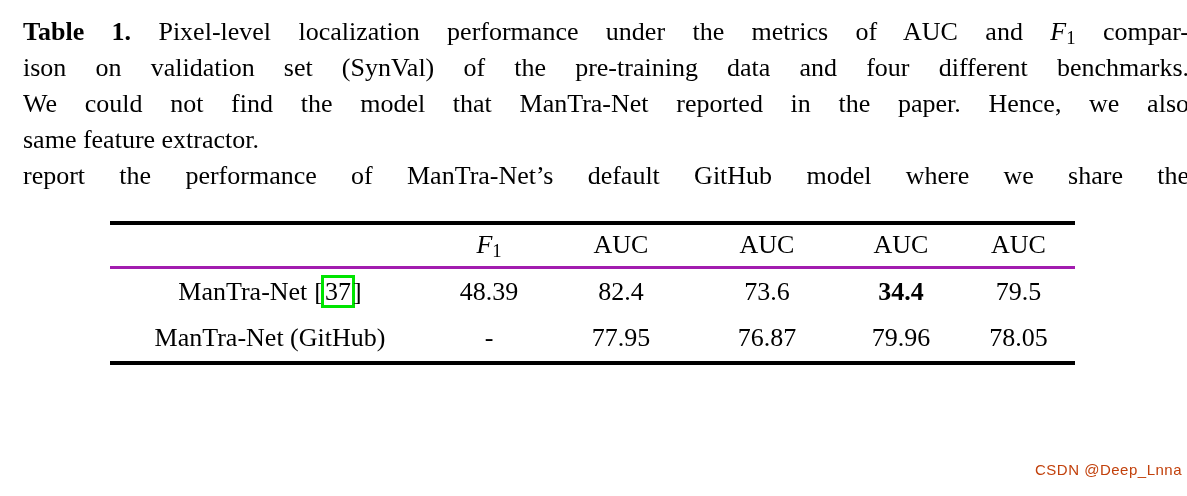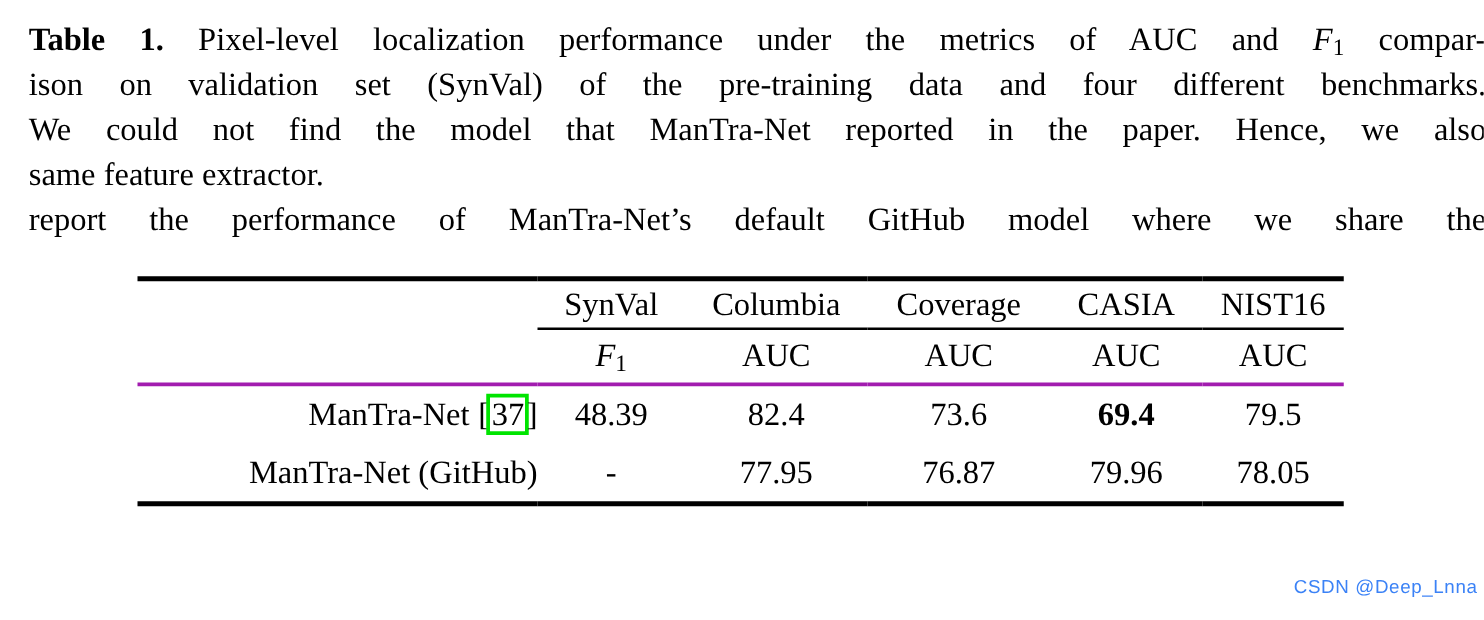--- a/index.html
+++ b/index.html
@@ -23,21 +23,21 @@
 
   
   table.results {
     position: absolute; left: 110px; top: 221px; width: 965px;
     border-collapse: collapse; table-layout: fixed;
     border-top: 4px solid #000; border-bottom: 4px solid #000;
     font-size: 26px;
   }
   th, td { padding: 0; font-weight: normal; vertical-align: middle; }
   .num { text-align: center; }
-  .row-label { text-align: right; }
+  .row-label { text-align: center; }
 
   .bench-row { height: 40px; }
   .bench-row th { text-align: center; border-bottom: 2px solid #000; }
   .metric-row { height: 44px; }
   .metric-row th, .metric-row td { text-align: center; border-bottom: 3px solid #a21caf; }
   .body-row { height: 48px; }
   .rule-below th, .rule-below td { border-bottom: 2px solid #d946ef; }
   .span-row { height: 56px; }
   .b { font-weight: bold; }
 
@@ -46,21 +46,21 @@
     display: inline-block;
     border: 3px solid #00e400;
     padding: 0 1px; margin: 0 -2px;
     line-height: 1.05;
   }
 
   
   .watermark {
     position: absolute; right: 5px; top: 461px;
     font-family: "Liberation Sans", "DejaVu Sans", sans-serif;
-    font-size: 15px; color: #3b82f6; letter-spacing: 0.5px;
+    font-size: 15px; color: #c2410c; letter-spacing: 0.5px;
     z-index: 5;
     text-align: center;
   }
 </style>
 </head>
 <body>
 
 <div class="caption">
   <div class="cap-line justify"><span class="bold">Table 1.</span><span> Pixel-level localization performance under the metrics of AUC and </span><span class="italic">F</span><sub>1</sub><span> compar-</span></div>
   <div class="cap-line justify">ison on validation set (SynVal) of the pre-training data and four different benchmarks.</div>
@@ -72,44 +72,36 @@
 <table class="results">
   <colgroup>
     <col style="width:320px">
     <col style="width:118px">
     <col style="width:146px">
     <col style="width:146px">
     <col style="width:122px">
     <col style="width:113px">
   </colgroup>
   <thead>
-    <tr class="bench-row">
-      <td></td>
-      <th>SynVal</th>
-      <th>Columbia</th>
-      <th>Coverage</th>
-      <th>CASIA</th>
-      <th>NIST16</th>
-    </tr>
     <tr class="metric-row">
       <td></td>
       <th><span class="italic">F</span><sub>1</sub></th>
       <th>AUC</th>
       <th>AUC</th>
       <th>AUC</th>
       <th>AUC</th>
     </tr>
   </thead>
   <tbody>
     <tr class="body-row">
       <th class="row-label"><span>ManTra-Net</span><span class="cite"><span>[</span><span class="cite-box">37</span><span>]</span></span></th>
       <td class="num">48.39</td>
       <td class="num">82.4</td>
       <td class="num">73.6</td>
-      <td class="num b">69.4</td>
+      <td class="num b">34.4</td>
       <td class="num">79.5</td>
     </tr>
     <tr class="body-row rule-below">
       <th class="row-label">ManTra-Net (GitHub)</th>
       <td class="num">-</td>
       <td class="num">77.95</td>
       <td class="num">76.87</td>
       <td class="num">79.96</td>
       <td class="num">78.05</td>
     </tr>

